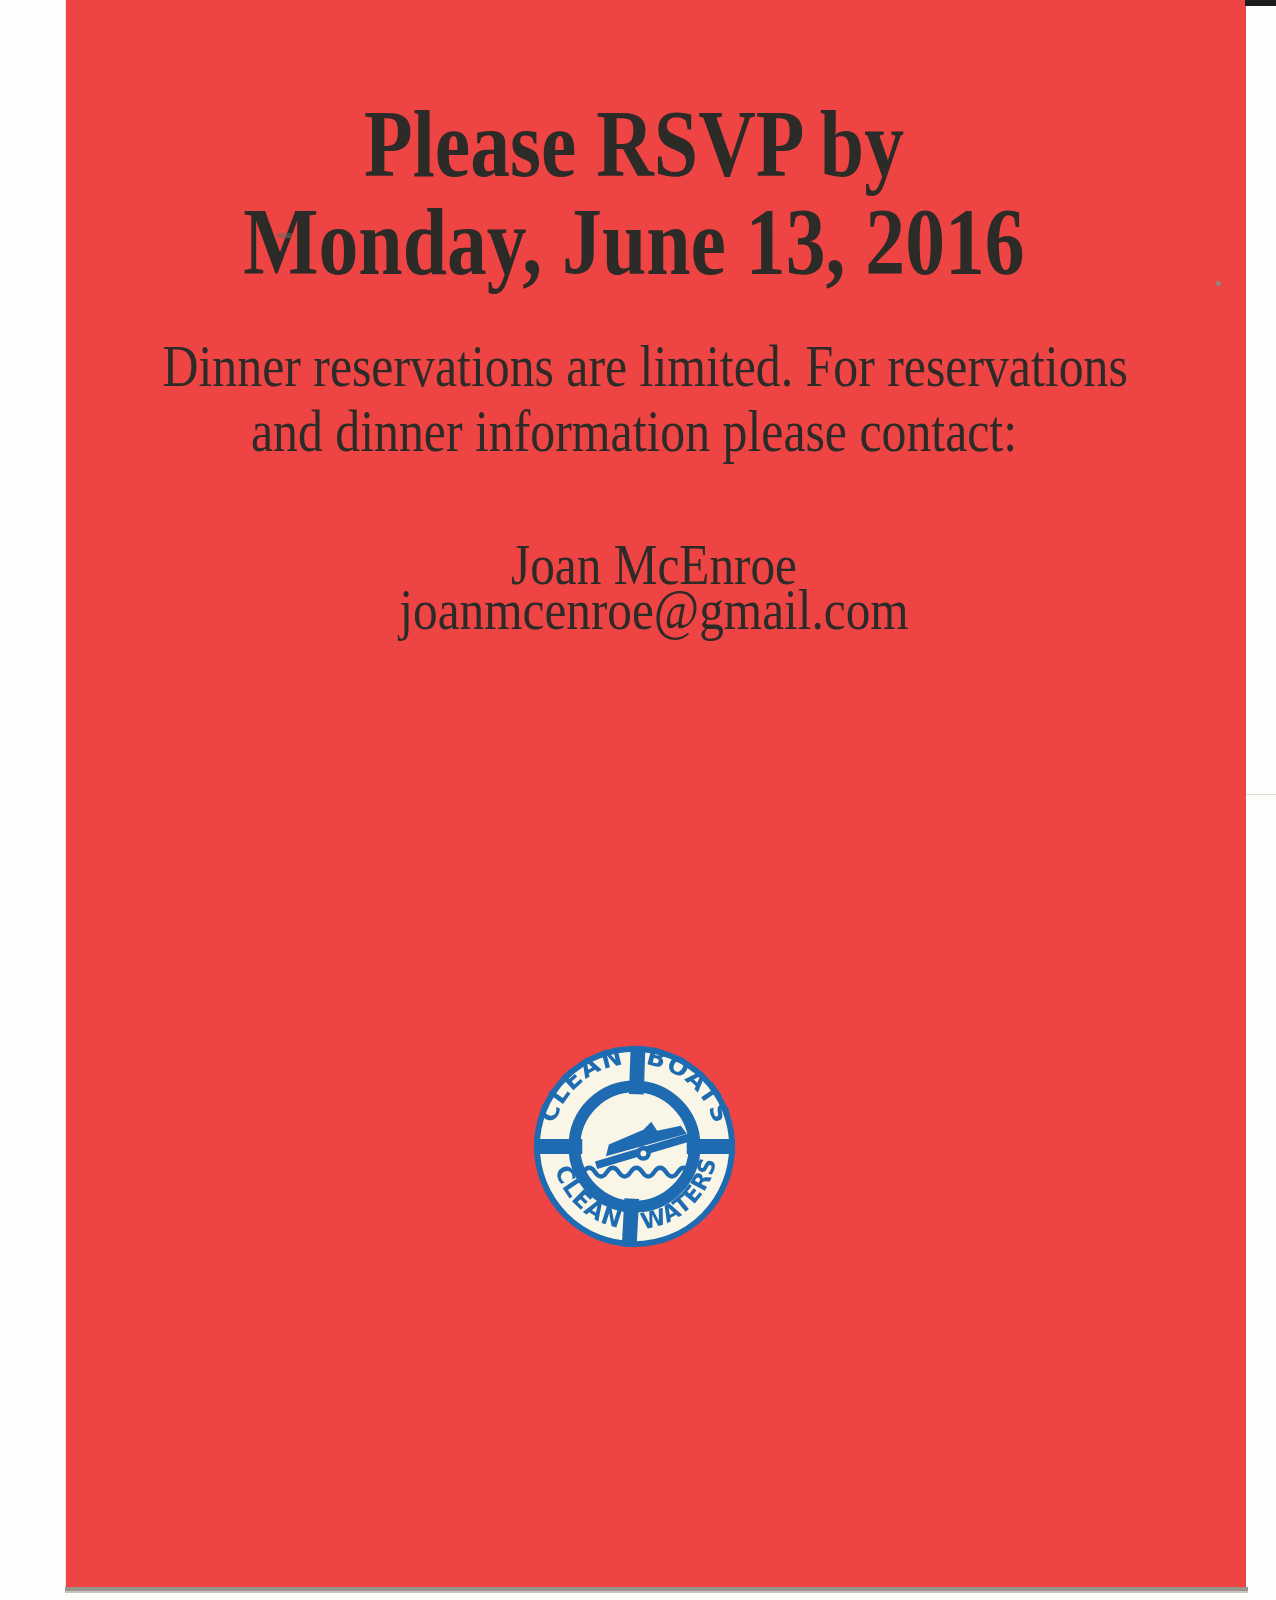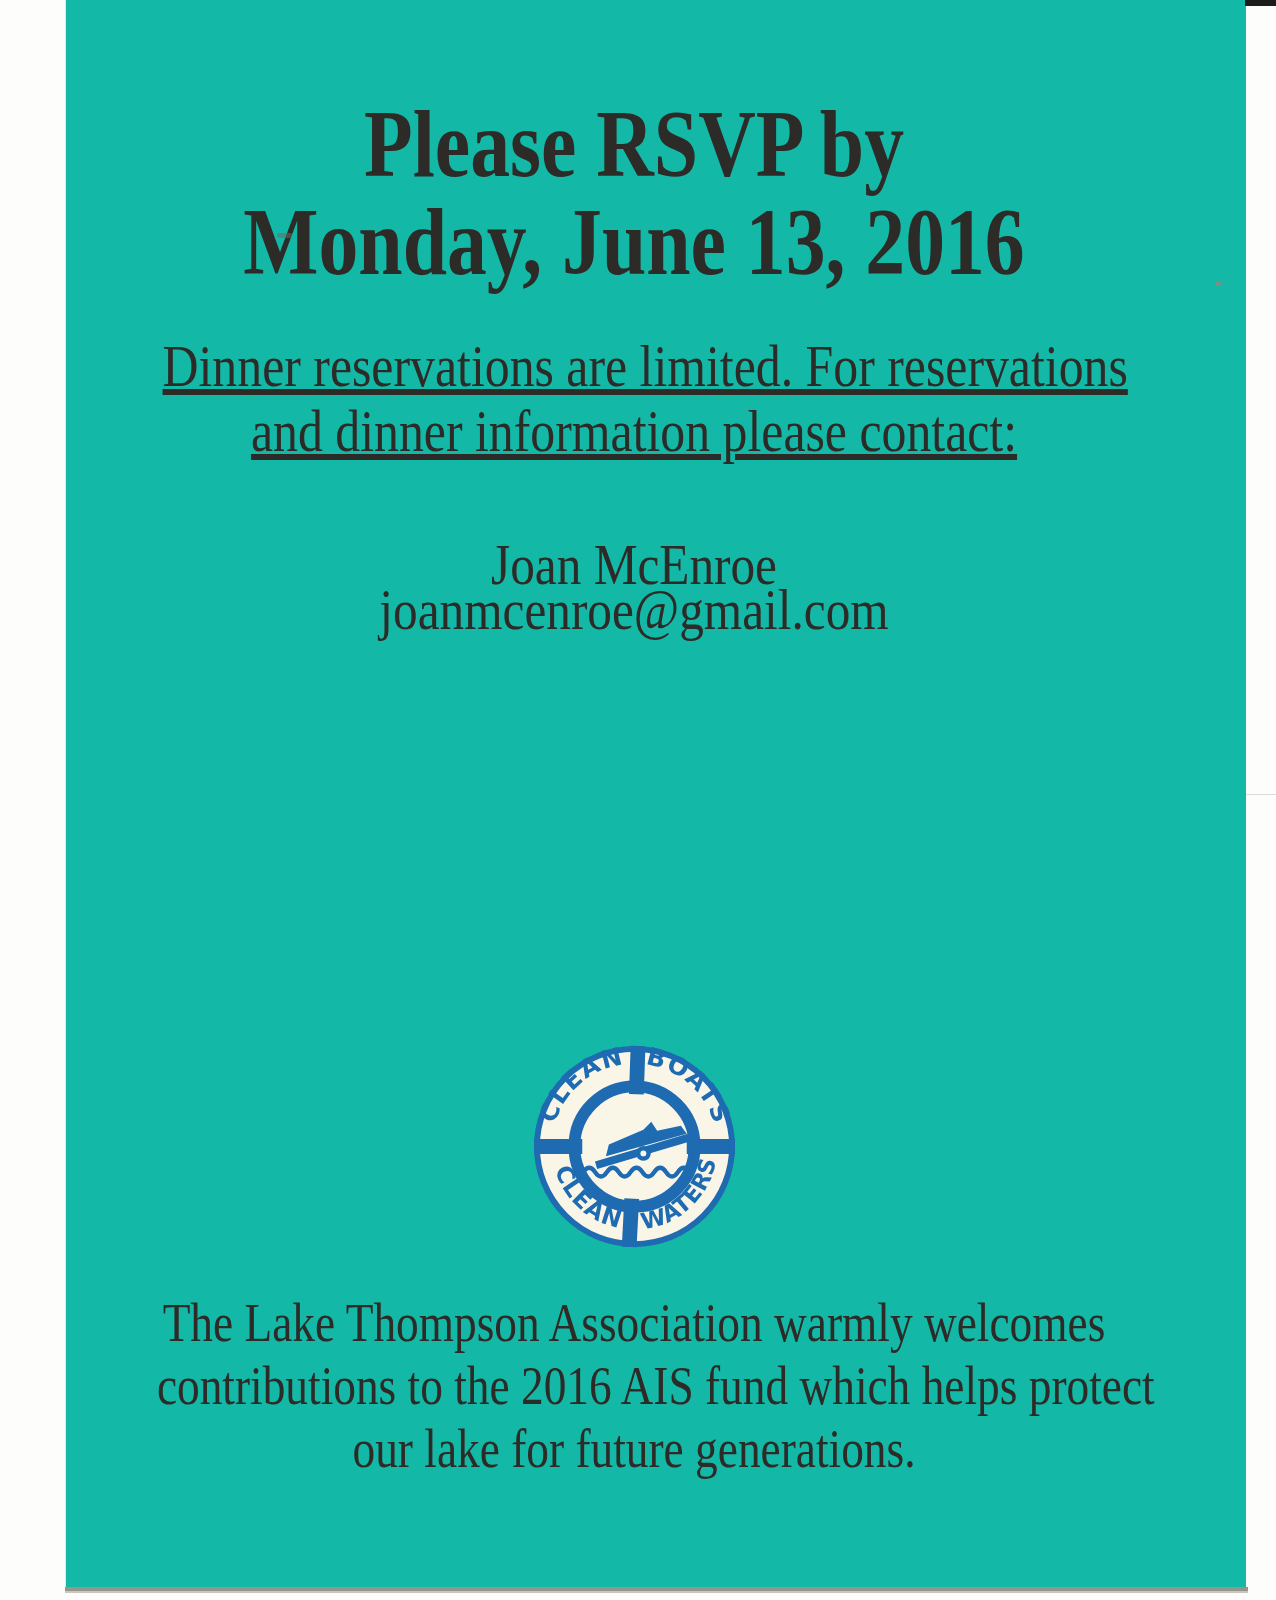--- a/index.html
+++ b/index.html
@@ -7,42 +7,42 @@
     width:1276px;height:1600px;
     background:#fdfdfc;
     overflow:hidden;
     font-family:"Liberation Serif", serif;
     position:relative;
   }
   .card{
     position:absolute;
     left:65px;top:0;
     width:1181px;height:1592px;
-    background:#14b8a6;
+    background:#ef4444;
     color:#2d2b27;
     box-sizing:border-box;
     border-left:1px solid #e9e6d8;
   }
   .block{
     position:absolute;
     left:0;width:100%;
     box-sizing:border-box;
     padding-right:44px;
     text-align:center;
   }
   .block div{transform-origin:50% 50%;}
   .t-line{font-weight:700;font-size:96px;line-height:98px;transform:scaleX(.83);white-space:nowrap;}
   .i-line{font-size:60px;line-height:65px;transform:scaleX(.83);white-space:nowrap;}
   .c-line{font-size:56px;line-height:45px;transform:scaleX(.88);white-space:nowrap;}
   .or-line{font-size:52px;line-height:54px;transform:scaleX(.88);}
   .v-line{font-size:55px;line-height:66px;transform:scaleX(.85);white-space:nowrap;}
   .f-line{font-size:54px;line-height:63px;transform:scaleX(.84);white-space:nowrap;}
   .title{top:95px;}
-  .intro{top:334px;text-decoration:underline;}
-  .contact{top:543px;}
+  .intro{top:334px;}
+  .contact{top:543px;margin-left:20px;}
   .or-block{top:654px;}
   .venue{top:764px;}
   .logo-block{top:1043px;}
   .footer{top:1292px;}
   .logo-svg{display:inline-block;}
   .logo-text{
     font-family:"DejaVu Sans", sans-serif;
     font-weight:bold;
   }
   
@@ -120,25 +120,20 @@
         <line x1="66" y1="124" x2="160" y2="96" stroke="#1f6bb2" stroke-width="8"></line>
         <path d="M76,115 L158,92 L152,84 L128,89 L122,80 L114,88 L79,103 Z" fill="#1f6bb2"></path>
         <circle cx="114" cy="112" r="7.5" fill="#1f6bb2"></circle>
         <circle cx="114" cy="112" r="3" fill="#f9f6e7"></circle>
       </g>
 
       <path d="M53,131 q6,-9 12,0 t12,0 t12,0 t12,0 t12,0 t12,0 t12,0 t12,0 t12,0" fill="none" stroke="#1f6bb2" stroke-width="4.5"></path>
     </svg>
   </div>
 
-  <div class="block footer">
-    <div class="f-line">The Lake Thompson Association warmly welcomes</div>
-    <div class="f-line">contributions to the 2016 AIS fund which helps protect</div>
-    <div class="f-line">our lake for future generations.</div>
-  </div>
 
   <div class="dash-artifact"></div>
   <div class="dot-artifact"></div>
 </div>
 
 <div class="bottom-line"></div>
 <div class="top-right-sliver"></div>
 <div class="right-faint-line"></div>
 
 </body></html>

